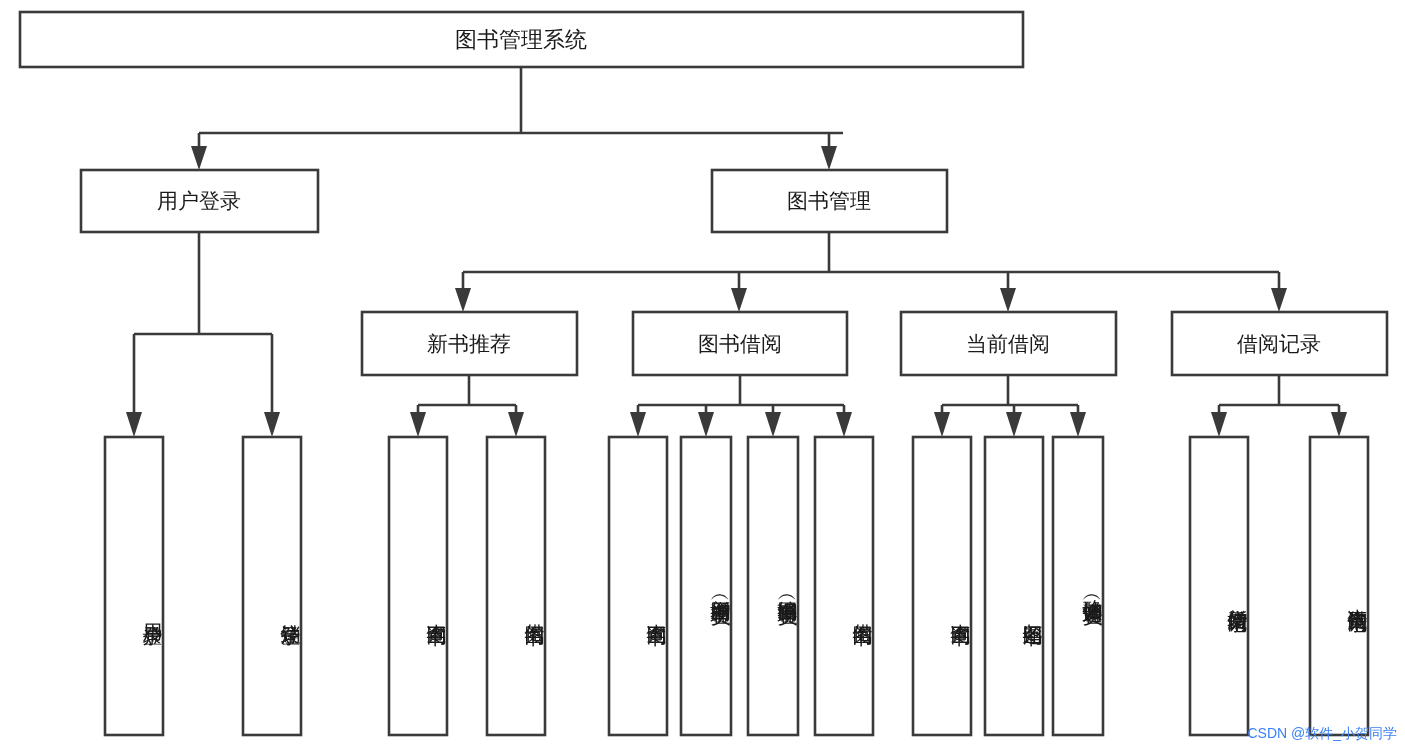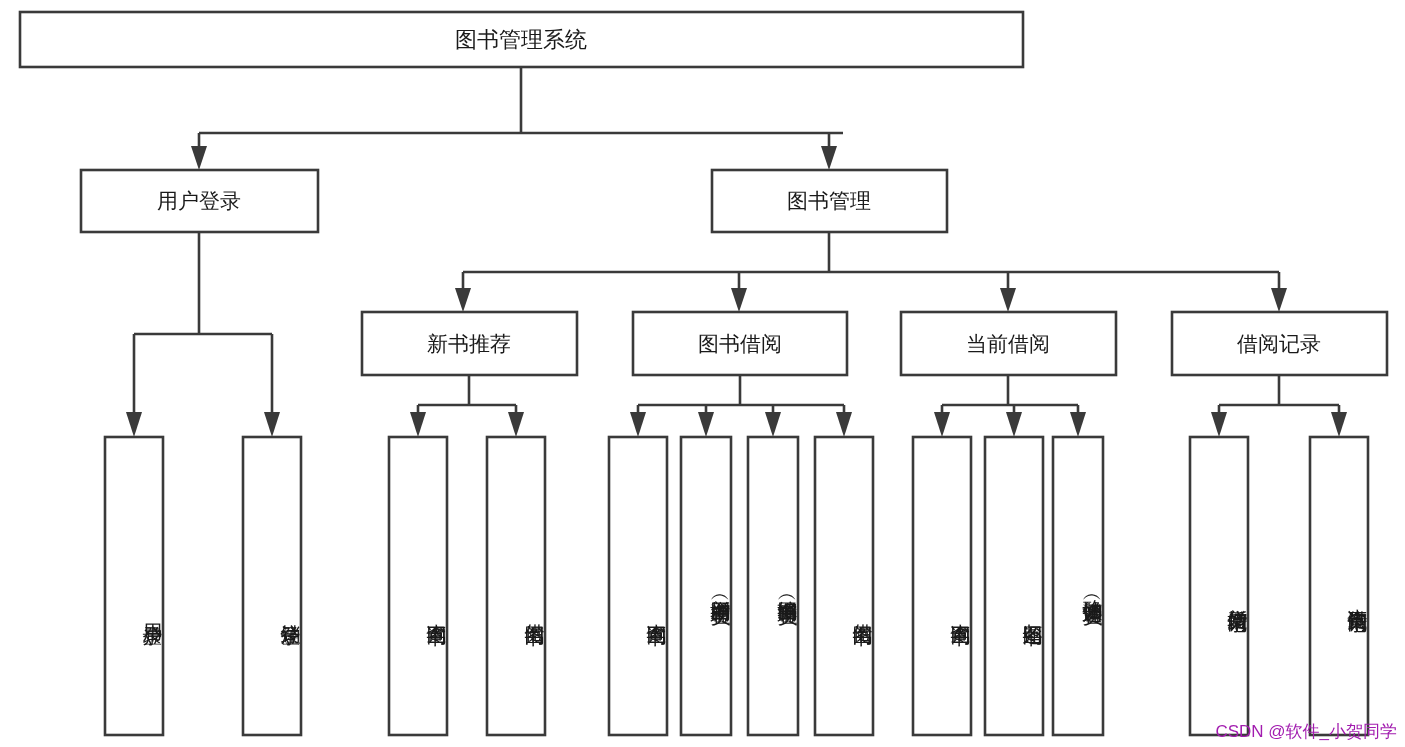--- a/index.html
+++ b/index.html
@@ -66,22 +66,22 @@
   }
   .arrow-head {
     fill: #3a3a3a;
     stroke: none;
   }
   #watermark {
     position: absolute;
     right: 8px;
     bottom: 4px;
     font-family: "Liberation Sans", "DejaVu Sans", sans-serif;
-    font-size: 17px;
-    color: #a21caf;
+    font-size: 14px;
+    color: #3b82f6;
     white-space: nowrap;
     user-select: none;
   }
 </style>
 </head>
 <body>
 
 <div id="diagram-root">
 
   <svg id="flow-svg" viewBox="0 0 1405 747">

